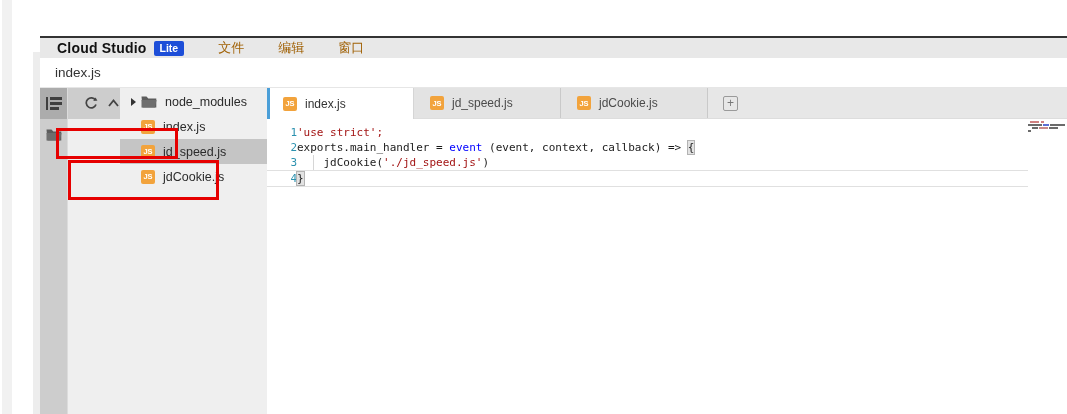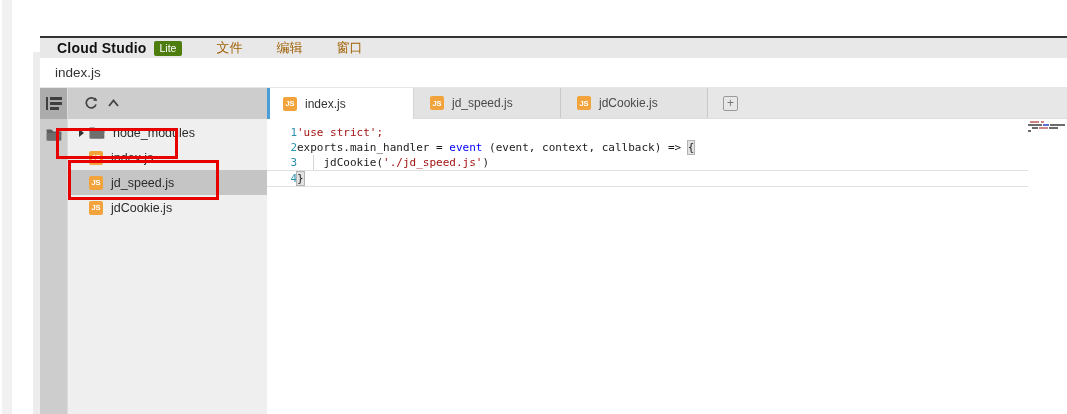--- a/index.html
+++ b/index.html
@@ -8,37 +8,37 @@
 
   .left-strip { position:absolute; left:2px; top:0; bottom:0; width:10px; background:#f1f1f1; }
   .content-gutter { position:absolute; left:33px; top:52px; bottom:0; width:7px; background:#ededed; }
 
   .app { position:absolute; left:40px; top:0; right:0; bottom:0; display:flex; flex-direction:column; }
 
   
   .menubar { height:22px; background:#e8e8e8; border-top:2px solid #333;
              display:flex; align-items:center; padding-left:17px; flex:none;margin-top:36px; }
   .brand { font-weight:bold; font-size:14px; color:#111; letter-spacing:0.2px; }
-  .lite-badge { background:#4d7c0f; color:#fff; font-size:10.5px; font-weight:normal;
+  .lite-badge { background:#1d4ed8; color:#fff; font-size:10.5px; font-weight:bold;
                 padding:1px 6px 2px; border-radius:2px; margin-left:7px; }
   .menu-item { font-size:13px; color:#a16207; margin-left:34px; cursor:default; }
 
   
   .breadcrumb-row { height:30px; background:#fff; border-bottom:1px solid #e6e6e6;
                     display:flex; align-items:center; padding-left:15px;
                     font-size:13.5px; color:#333; flex:none; }
 
   
   .content { flex:1; display:flex; min-height:0; }
 
   .activitybar { width:27px; background:#cdcdcd; flex:none; display:flex; flex-direction:column; }
   .ab-item { width:100%; height:31px; display:flex; align-items:center; justify-content:center; }
   .ab-item.selected { background:#acacac; }
 
-  .explorer { width:200px; background:#efefef; flex:none; display:flex; flex-direction:column;
+  .explorer { width:200px; background:#efefef; flex:none; display:flex; 
               border-left:1px solid #dcdcdc; }
   .explorer-header { height:31px; background:#cdcdcd; flex:none;
                      display:flex; align-items:center; padding-left:16px; gap:9px; }
   .file-list { flex:1; padding-top:1px; }
   .file-row { height:25px; display:flex; align-items:center; padding-left:11px;
               font-size:12.5px; color:#2b2b2b; cursor:default; }
   .file-row.selected { background:#c5c5c5; }
   .tree-arrow { width:10px; flex:none; display:flex; align-items:center; }
   .tri { width:0; height:0; border-left:5px solid #333; border-top:4px solid transparent;
          border-bottom:4px solid transparent; }

